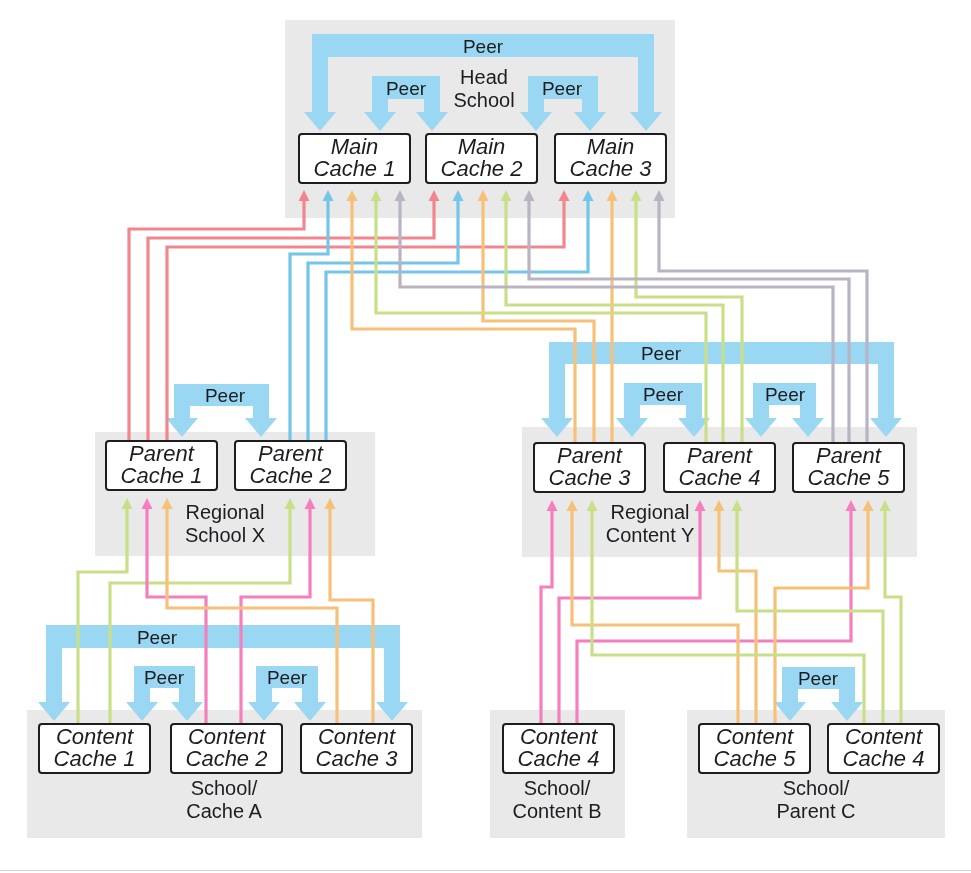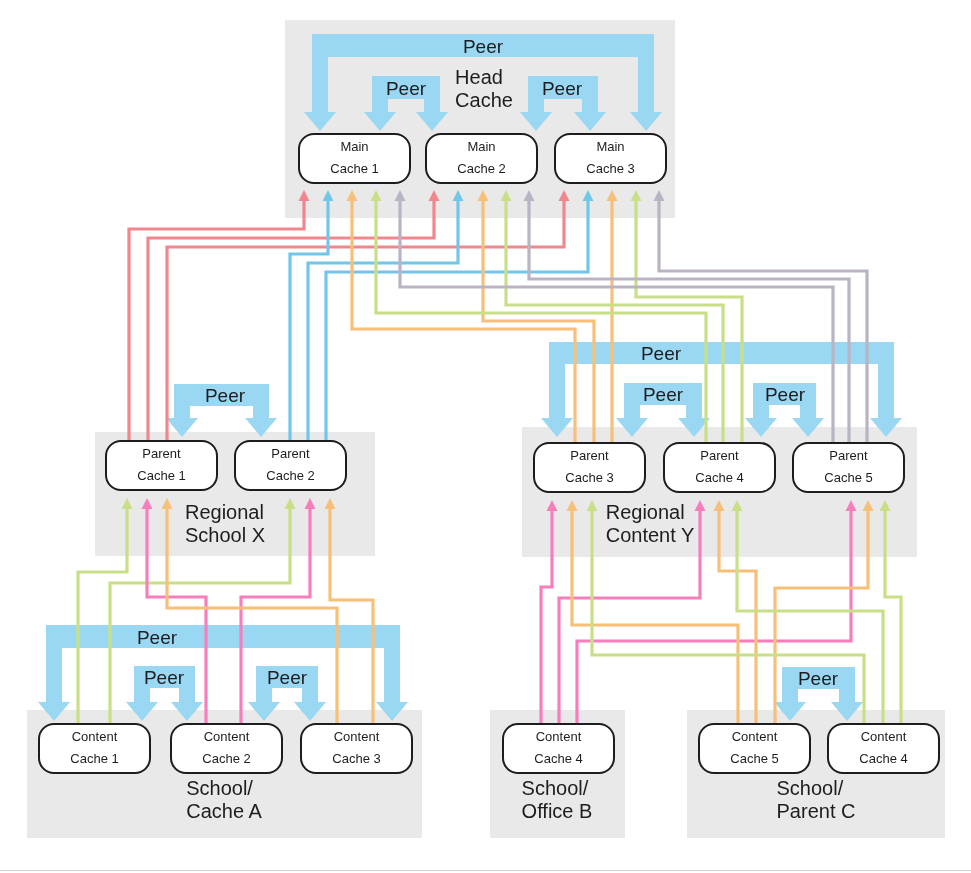--- a/index.html
+++ b/index.html
@@ -2,24 +2,24 @@
 <html><head>
 <meta charset="utf-8">
 <style>
   html,body{margin:0;padding:0;background:#fff;}
   .stage{position:relative;width:971px;height:873px;background:#ffffff;overflow:hidden;
          font-family:"Liberation Sans",sans-serif;color:#1d1d1f;padding-left:30px;}
   .region{position:absolute;background:#e9e9ea;z-index:1;}
   #wires{position:absolute;left:0;top:0;z-index:2;}
   #wires text{font-family:"Liberation Sans",sans-serif;font-size:19px;}
   .cache{position:absolute;z-index:3;width:113px;height:51px;background:#ffffff;
-         border:2.5px solid #1d1d1f;border-radius:16px;box-sizing:border-box;
-         text-align:center;font-size:13px;line-height:22px;padding-top:1px;}
+         border:2.5px solid #1d1d1f;border-radius:4px;box-sizing:border-box;
+         text-align:center;font-size:22px;line-height:22px;padding-top:1px;font-style:italic;}
   .office-label{position:absolute;z-index:3;transform:translateX(-50%);
-                text-align:left;font-size:20px;line-height:23px;white-space:nowrap;}
+                text-align:center;font-size:20px;line-height:23px;white-space:nowrap;}
   .baseline{position:absolute;left:0;width:971px;height:1px;background:#d1d1d6;z-index:1;}
 </style>
 </head>
 <body>
 
 <div class="stage">
 
   <div class="region" style="left:285px;top:20px;width:390px;height:198px"></div>
   <div class="region" style="left:95px;top:432px;width:280px;height:124px"></div>
   <div class="region" style="left:522px;top:427px;width:395px;height:130px"></div>
@@ -173,37 +173,37 @@
       <polyline points="864,723 864,655 592,655 592,510" fill="none" stroke="#c8df88" stroke-width="3.2"></polyline>
       <polygon points="586.5,511 597.5,511 592,500" fill="#c8df88"></polygon>
       <polyline points="883,723 883,611 737,611 737,510" fill="none" stroke="#c8df88" stroke-width="3.2"></polyline>
       <polygon points="731.5,511 742.5,511 737,500" fill="#c8df88"></polygon>
       <polyline points="901,723 901,597 885,597 885,510" fill="none" stroke="#c8df88" stroke-width="3.2"></polyline>
       <polygon points="879.5,511 890.5,511 885,500" fill="#c8df88"></polygon>
     </svg>
 
   <div class="office-label" style="left:484px;top:66px">
     <div>Head</div>
-    <div>Cache</div>
+    <div>School</div>
   </div>
   <div class="office-label" style="left:225px;top:501px">
     <div>Regional</div>
     <div>School X</div>
   </div>
   <div class="office-label" style="left:650px;top:501px">
     <div>Regional</div>
     <div>Content Y</div>
   </div>
   <div class="office-label" style="left:224px;top:777px">
     <div>School/</div>
     <div>Cache A</div>
   </div>
   <div class="office-label" style="left:557px;top:777px">
     <div>School/</div>
-    <div>Office B</div>
+    <div>Content B</div>
   </div>
   <div class="office-label" style="left:816px;top:777px">
     <div>School/</div>
     <div>Parent C</div>
   </div>
 
   <div class="cache" style="left:298px;top:133px">
     <div>Main</div>
     <div>Cache 1</div>
   </div>

